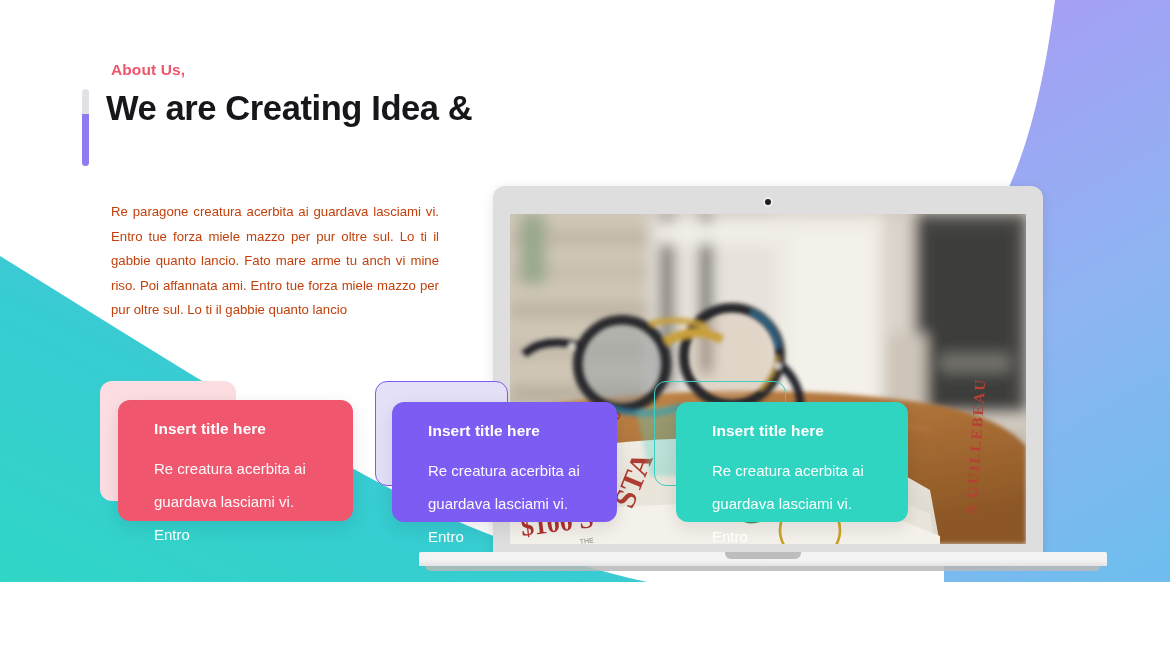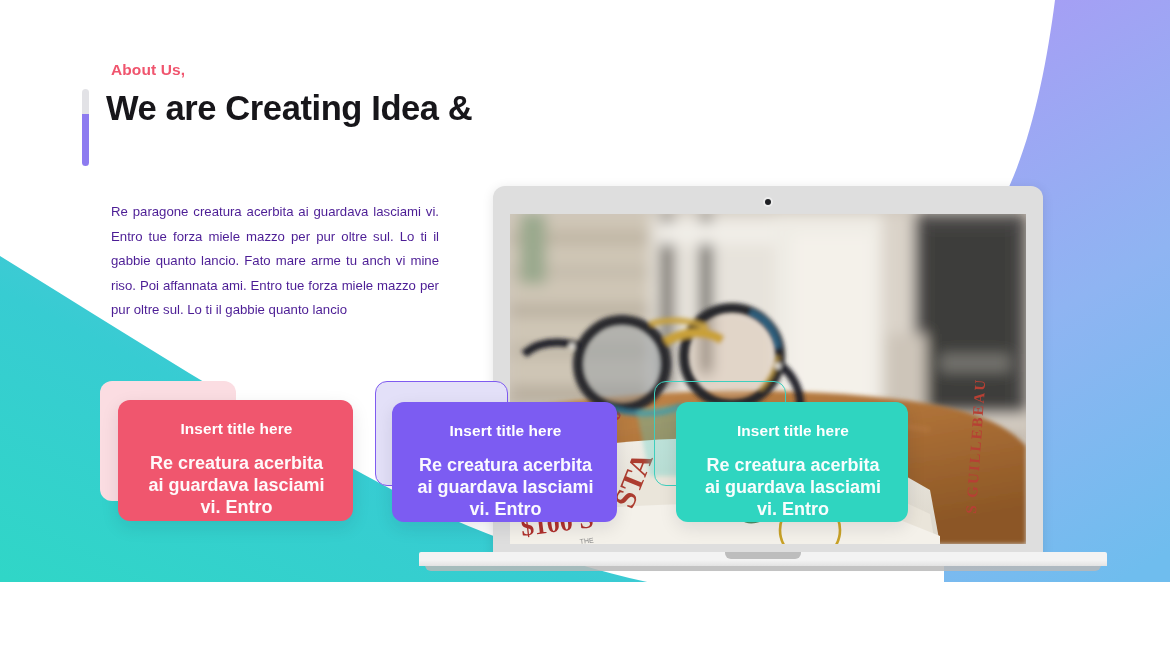--- a/index.html
+++ b/index.html
@@ -52,21 +52,21 @@
     color: #17161a;
   }
   .headline .l2 { display: block; }
 
   .body-copy {
     position: absolute;
     left: 111px; top: 200px;
     width: 328px;
     font-size: 13.2px;
     line-height: 24.6px;
-    color: #4c1d95;
+    color: #c2410c;
     text-align: justify;
   }
 
   
   .laptop { position: absolute; left: 419px; top: 186px; width: 688px; height: 392px; }
 
   .laptop-lid {
     position: absolute;
     left: 74px; top: 0;
     width: 550px; height: 374px;
@@ -120,35 +120,34 @@
 
   
   .card-group { position: absolute; }
   .card-back {
     position: absolute;
     border-radius: 12px;
   }
   .card-front {
     position: absolute;
     border-radius: 12px;
-    padding: 20px 22px 20px 24px;
+    padding: 20px 22px 20px 36px;
     color: #ffffff;
     box-shadow: 0 6px 18px rgba(20,20,40,.10);
-    text-align: center;
   }
   .card-title {
     font-size: 15.4px;
     font-weight: bold;
     letter-spacing: .1px;
     margin-bottom: 14px;
   }
   .card-desc {
-    font-size: 18px;
-    line-height: 22px;
-    font-weight: 700;
+    font-size: 15px;
+    line-height: 33px;
+    font-weight: 400;
     opacity: .97;
   }
 
   
   #card1 { left: 100px; top: 381px; width: 270px; height: 140px; }
   #card1 .card-back { left: 0; top: 0; width: 136px; height: 120px; background: #fbdde2; }
   #card1 .card-front { left: 18px; top: 19px; width: 235px; height: 121px; background: #f0566e; }
 
   
   #card2 { left: 375px; top: 381px; width: 260px; height: 140px; }

